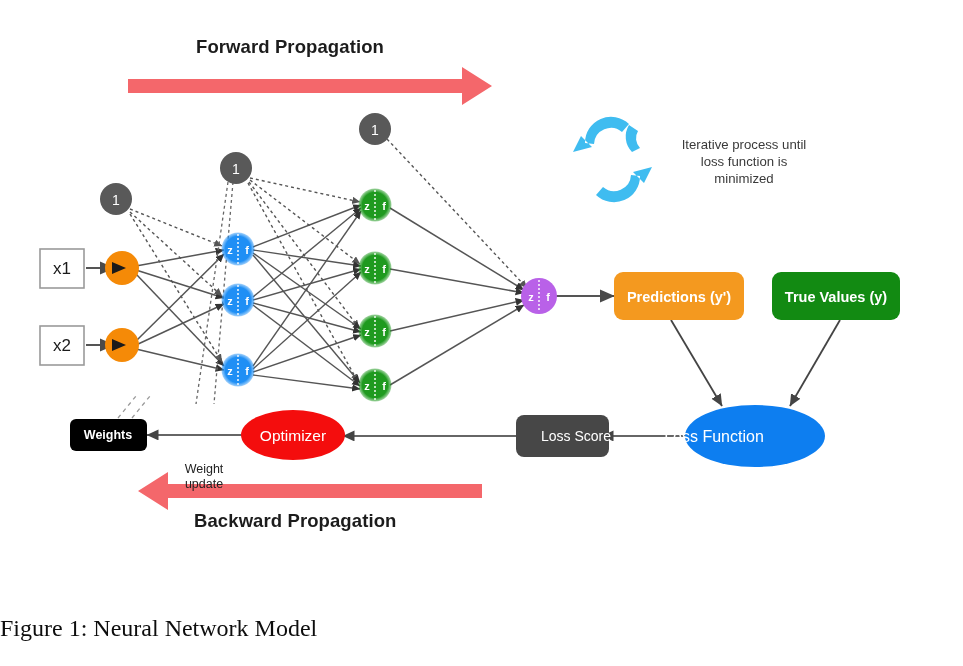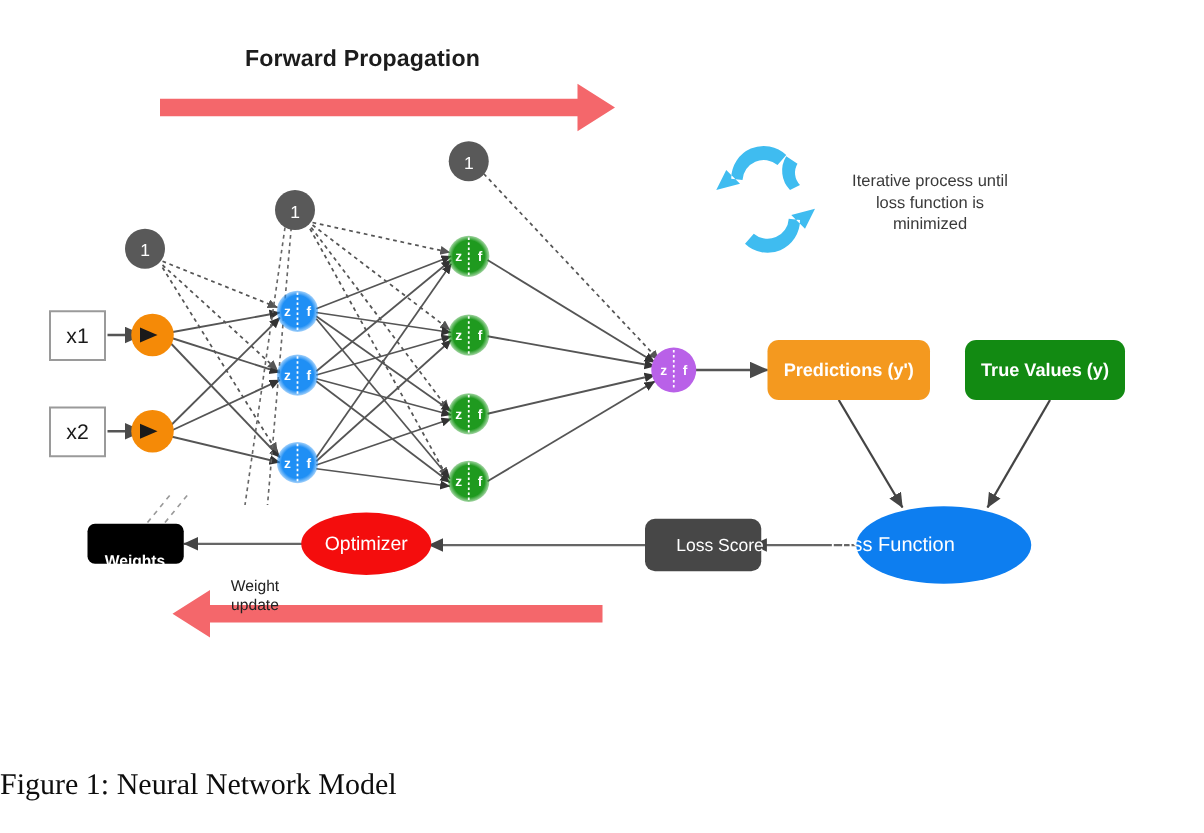--- a/index.html
+++ b/index.html
@@ -261,20 +261,21 @@
       <ellipse cx="755" cy="436" rx="70" ry="31" fill="#0d7ef0"></ellipse>
 
       <rect x="516" y="415" width="93" height="42" rx="8" fill="#474747"></rect>
 
       <ellipse cx="293" cy="435" rx="52" ry="25" fill="#f40d0d"></ellipse>
 
       <rect x="70" y="419" width="77" height="32" rx="6" fill="#000000"></rect>
     </svg>
 
     <div class="lbl prop-label" id="forward-label">Forward Propagation</div>
+    <div class="lbl prop-label" id="backward-label">Backward Propagation</div>
 
     <div id="iterative-text">
       <span>Iterative process until</span><br>
       <span>loss function is</span><br>
       <span>minimized</span>
     </div>
 
     <div class="input-txt" style="left:62px; top:269px;">x1</div>
     <div class="input-txt" style="left:62px; top:346px;">x2</div>
 
@@ -299,21 +300,21 @@
     <div class="node-txt" style="left:384px; top:386px;">f</div>
 
     <div class="node-txt" style="left:531px; top:297px;">z</div>
     <div class="node-txt" style="left:548px; top:297px;">f</div>
 
     <div class="box-txt" style="left:679px; top:297px; color:#ffffff; font-size:14.5px; font-weight:bold;">Predictions (y')</div>
     <div class="box-txt" style="left:836px; top:297px; color:#ffffff; font-size:14.5px; font-weight:bold;">True Values (y)</div>
     <div class="box-txt" style="left:714px; top:437px; color:#ffffff; font-size:16px;">Loss Function</div>
     <div class="box-txt" style="left:576px; top:436px; color:#ffffff; font-size:14px;">Loss Score</div>
     <div class="box-txt" style="left:293px; top:436px; color:#ffffff; font-size:15.5px;">Optimizer</div>
-    <div class="box-txt" style="left:108px; top:449px; color:#ffffff; font-size:12.5px; font-weight:bold;">Weights</div>
+    <div class="box-txt" style="left:108px; top:435px; color:#ffffff; font-size:12.5px; font-weight:bold;">Weights</div>
 
     <div class="arrow-note" style="left:204px; top:433px;margin-top:44px;">
       <span>Weight</span><br>
       <span>update</span>
     </div>
 
   </div>
 
   <div id="caption">Figure 1:  Neural Network Model</div>
 

